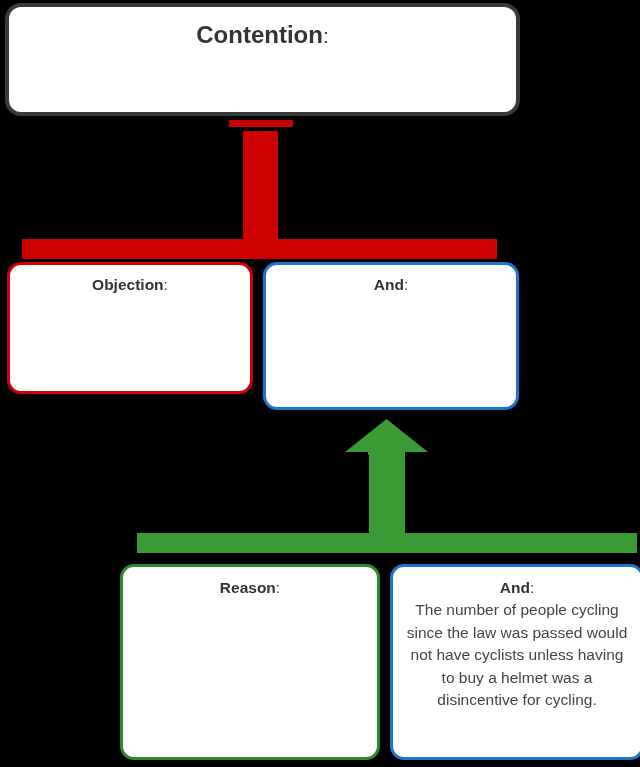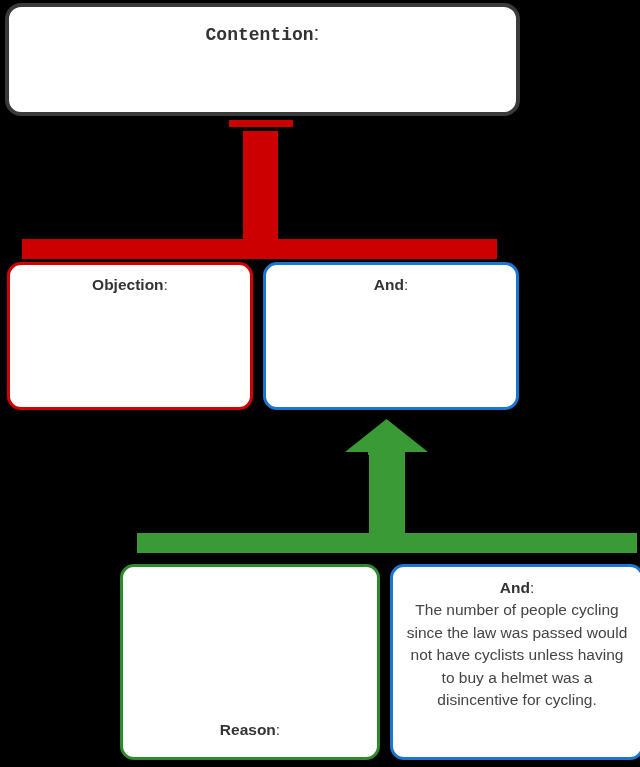--- a/index.html
+++ b/index.html
@@ -44,29 +44,29 @@
     top: 3px;
     width: 515px;
     height: 113px;
     border-width: 4px;
     border-color: #3a3a3a;
     border-radius: 16px;
     padding: 12px 16px 0 16px;
     font-size: 21px;
     line-height: 1.32;
   }
-  #box-contention .btitle { font-size: 18px; font-family: Liberation Mono, monospace; }
+  #box-contention .btitle { font-size: 24px; }
   #box-contention .btext  { font-size: 21px; }
 
   
   #box-objection {
     left: 7px;
     top: 262px;
     width: 246px;
-    height: 148px;
+    height: 132px;
     border-width: 3px;
     border-color: #d50000;
     padding: 9px 11px 0 11px;
     font-size: 15.5px;
     line-height: 1.45;
   }
   #box-and-mid {
     left: 263px;
     top: 262px;
     width: 256px;
@@ -82,21 +82,20 @@
   #box-reason {
     left: 120px;
     top: 564px;
     width: 260px;
     height: 196px;
     border-width: 3px;
     border-color: #2d8a2d;
     padding: 10px 12px 16px 12px;
     font-size: 15.5px;
     line-height: 1.45;
-    justify-content: flex-end;
   }
   #box-and-bottom {
     left: 390px;
     top: 564px;
     width: 254px;
     height: 196px;
     border-width: 3px;
     border-color: #1b76d2;
     padding: 10px 12px 0 12px;
     font-size: 15.5px;

